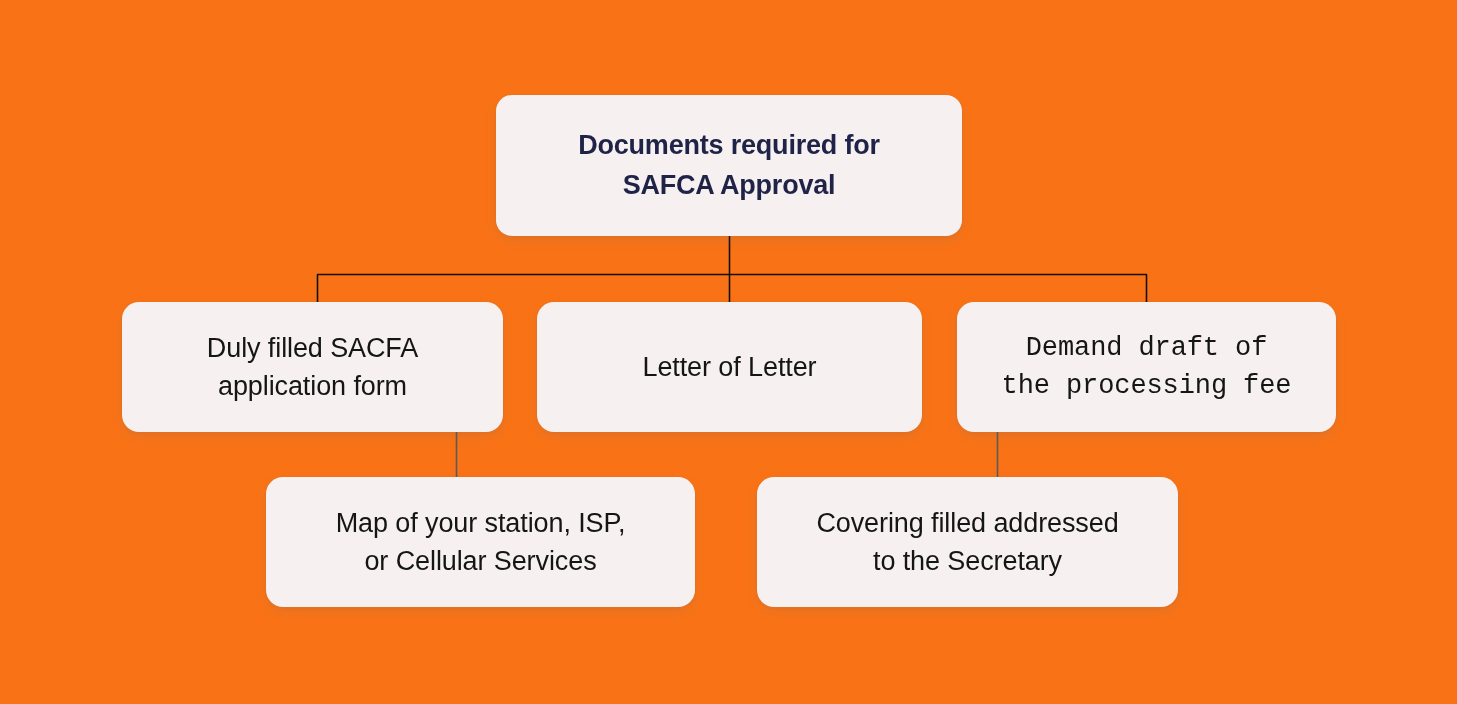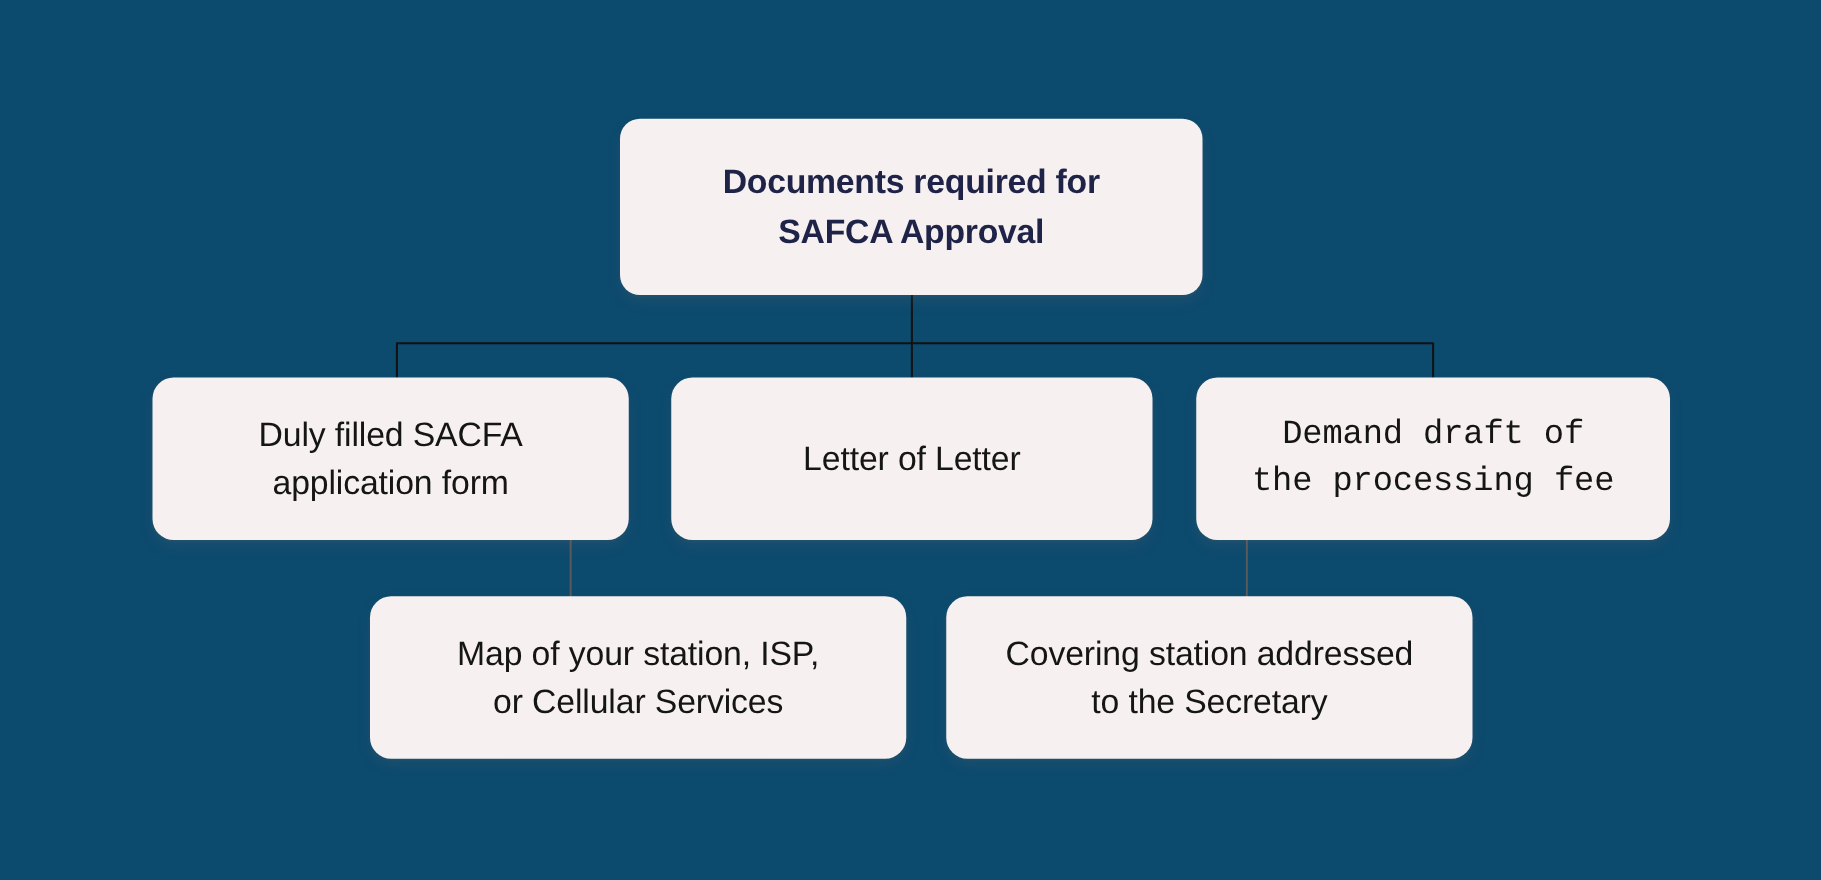--- a/index.html
+++ b/index.html
@@ -10,21 +10,21 @@
   }
   body {
     font-family: "Liberation Sans", sans-serif;
     -webkit-font-smoothing: antialiased;
   }
 
   #canvas {
     position: relative;
     width: 1457px;
     height: 704px;
-    background: #0c4a6e;
+    background: #f97316;
     overflow: hidden;
   }
 
   
   #connectors {
     position: absolute;
     left: 0;
     top: 0;
     width: 1457px;
     height: 704px;
@@ -74,21 +74,21 @@
     line-height: 1.45;
     letter-spacing: -0.2px;
   }
 
   
   .node.lvl2-a { left: 122px;  top: 302px; width: 381px; height: 130px; }
   .node.lvl2-b { left: 537px;  top: 302px; width: 385px; height: 130px; }
   .node.lvl2-c { left: 957px;  top: 302px; width: 379px; height: 130px; font-family: Liberation Mono, monospace; }
 
   
-  .node.lvl3-a { left: 296px;  top: 477px; width: 429px; height: 130px; }
+  .node.lvl3-a { left: 266px;  top: 477px; width: 429px; height: 130px; }
   .node.lvl3-b { left: 757px;  top: 477px; width: 421px; height: 130px; }
 </style>
 </head>
 <body>
 
 <div id="canvas">
 
   <svg id="connectors" viewBox="0 0 1457 704" width="1457" height="704" aria-hidden="true">
 
     <line x1="729.5" y1="236" x2="729.5" y2="274.5" stroke="#111111" stroke-width="1.6"></line>
@@ -124,17 +124,17 @@
     <span class="label">Demand draft of
 the processing fee</span>
   </div>
 
   <div class="node lvl3-a">
     <span class="label">Map of your station, ISP,
 or Cellular Services</span>
   </div>
 
   <div class="node lvl3-b">
-    <span class="label">Covering station addressed
+    <span class="label">Covering filled addressed
 to the Secretary</span>
   </div>
 
 </div>
 
 </body></html>

